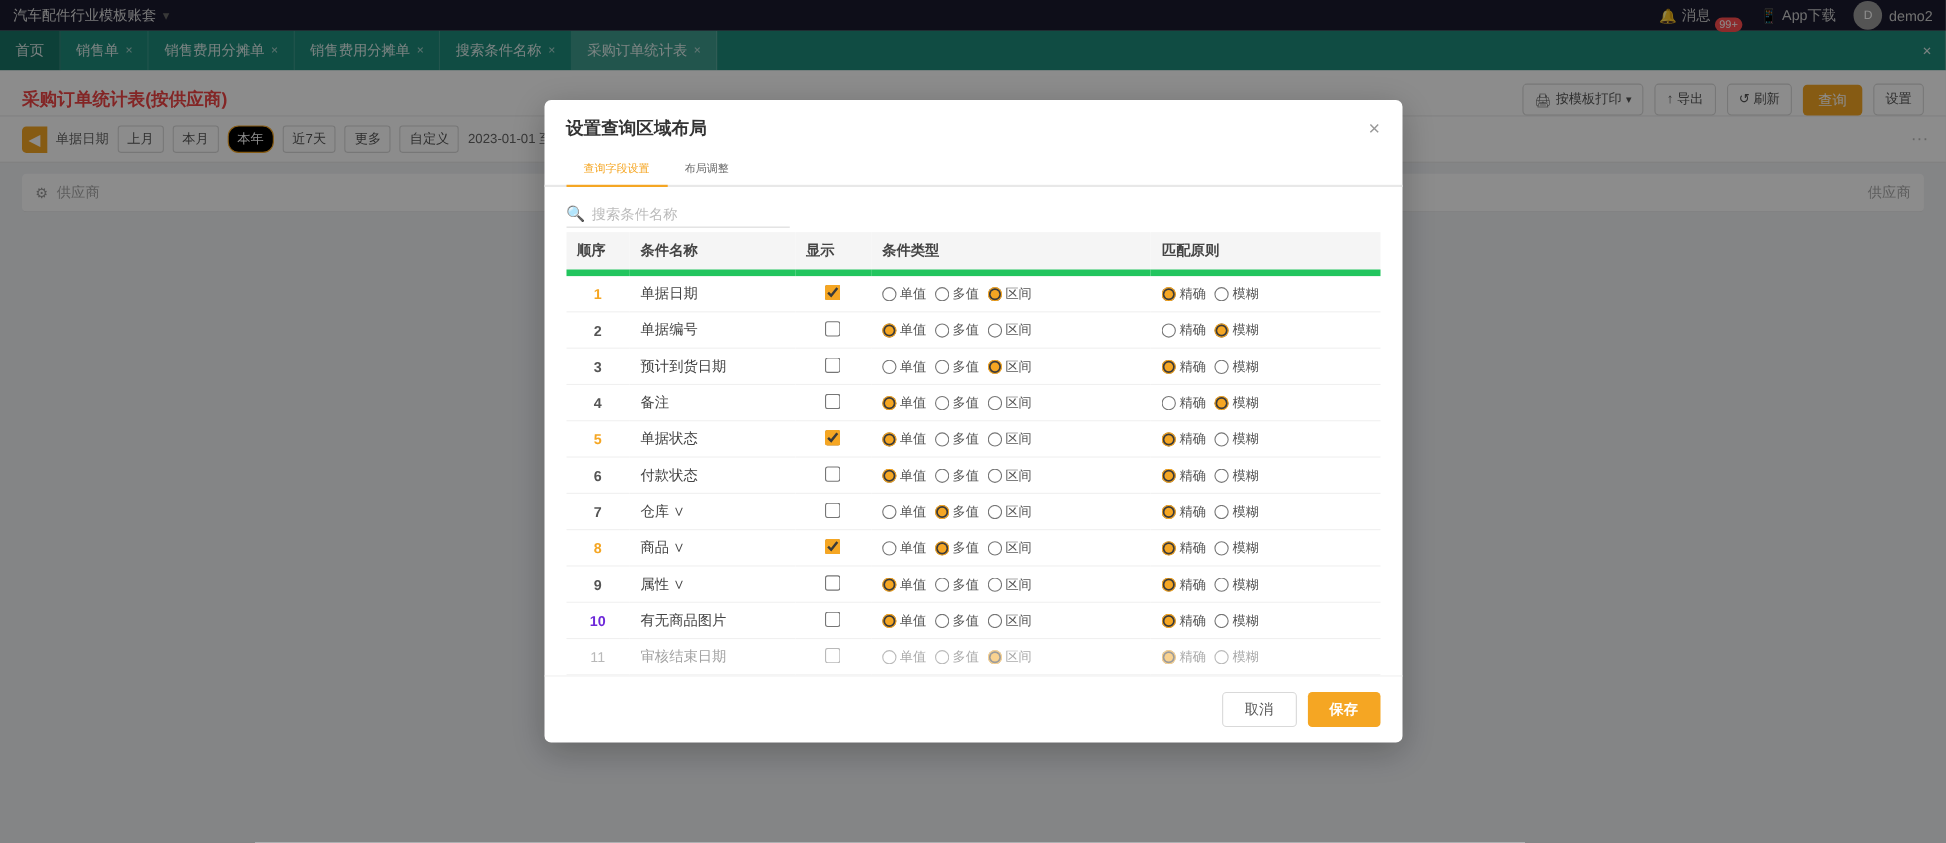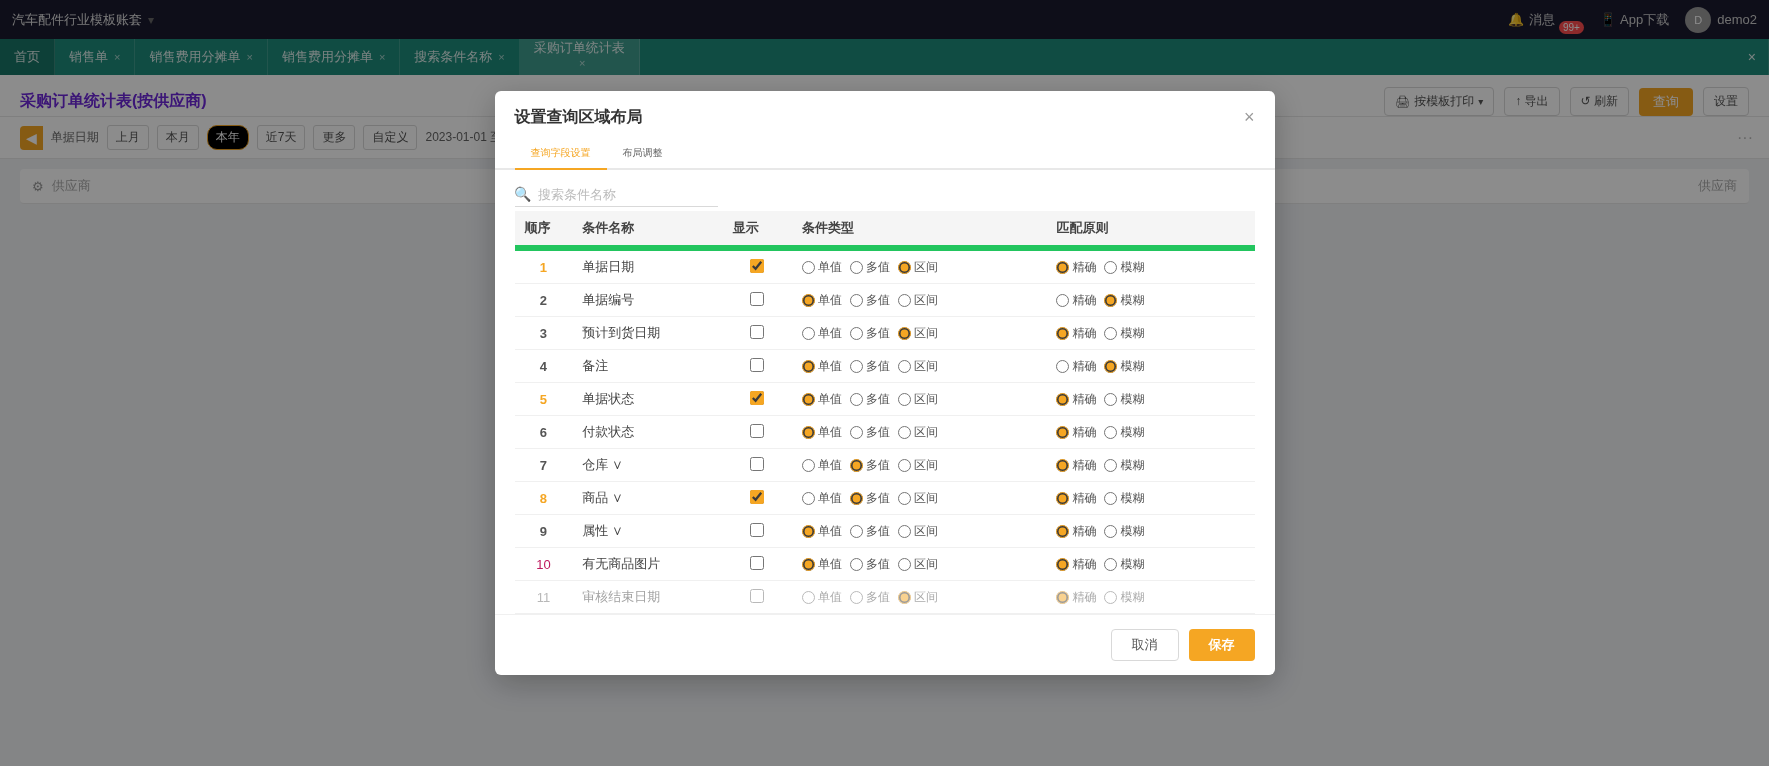--- a/index.html
+++ b/index.html
@@ -1,21 +1,21 @@
 <!DOCTYPE html>
 <html><head>
   <meta charset="utf-8">
   <style>
     * { box-sizing: border-box; margin: 0; padding: 0; }
     body { font-family: "Microsoft YaHei", Arial, sans-serif; font-size: 13px; background: #f0f2f5; }
 
     
     .top-bar {
       background: #1a1a2e;
-      height: 39px;
+      height: 28px;
       display: flex;
       align-items: center;
       justify-content: space-between;
       padding: 0 12px;
       color: #ccc;
     }
     .top-bar-left { font-size: 13px; color: #ddd; display: flex; align-items: center; gap: 6px; }
     .top-bar-right { display: flex; align-items: center; gap: 16px; font-size: 13px; color: #ccc; }
     .notif-badge { background: #ff4d4f; color: #fff; border-radius: 10px; font-size: 10px; padding: 1px 4px; margin-top: 16px; }
     .avatar { width: 26px; height: 26px; border-radius: 50%; background: #999; display: inline-flex; align-items: center; justify-content: center; color: #fff; font-size: 11px; }
@@ -35,33 +35,33 @@
       height: 36px;
       display: flex;
       align-items: center;
       cursor: pointer;
       font-size: 13px;
       white-space: nowrap;
       color: rgba(255,255,255,0.85);
       border-right: 1px solid rgba(255,255,255,0.15);
     }
     .tab-item.home { background: rgba(0,0,0,0.15); }
-    .tab-item.active { background: rgba(255,255,255,0.15); flex-direction: column; }
+    .tab-item.active { background: rgba(255,255,255,0.15); }
     .tab-close { margin-left: 6px; font-size: 11px; opacity: 0.7; }
 
     
     .page-header {
       background: #fff;
       padding: 12px 20px 0 20px;
       border-bottom: 1px solid #e8e8e8;
       display: flex;
       align-items: center;
       justify-content: space-between;
     }
-    .page-title { font-size: 16px; font-weight: bold; color: #6d28d9; }
+    .page-title { font-size: 16px; font-weight: bold; color: #ef4444; }
     .page-actions { display: flex; align-items: center; gap: 10px; }
     .btn-print { background: #fff; border: 1px solid #d9d9d9; border-radius: 4px; padding: 5px 10px; font-size: 12px; cursor: pointer; display: flex; align-items: center; gap: 4px; color: #555; }
     .btn-export { background: #fff; border: 1px solid #d9d9d9; border-radius: 4px; padding: 5px 10px; font-size: 12px; cursor: pointer; color: #555; }
     .btn-refresh { background: #fff; border: 1px solid #d9d9d9; border-radius: 4px; padding: 5px 10px; font-size: 12px; cursor: pointer; color: #555; }
     .btn-query { background: #f5a623; border: none; border-radius: 4px; padding: 5px 14px; font-size: 13px; cursor: pointer; color: #fff; }
     .btn-settings { background: #fff; border: 1px solid #d9d9d9; border-radius: 4px; padding: 5px 10px; font-size: 12px; cursor: pointer; color: #555; }
 
     
     .filter-bar {
       background: #fff;
@@ -450,21 +450,21 @@
                 </div>
               </td>
               <td class="col-match">
                 <div class="radio-group">
                   <label class="radio-item"><input type="radio" name="match-8" value="精确" checked="" style="">精确</label>
                   <label class="radio-item"><input type="radio" name="match-8" value="模糊" style="">模糊</label>
                 </div>
               </td>
             </tr>
             <tr>
-              <td class="col-order"><span style="font-weight: normal; color: #be185d;">10</span></td>
+              <td class="col-order"><span style="font-weight: bold; color: #6d28d9;">10</span></td>
               <td class="col-name">有无商品图片</td>
               <td class="col-show" style="text-align: center;"><input type="checkbox" style=""></td>
               <td class="col-type">
                 <div class="radio-group">
                   <label class="radio-item"><input type="radio" name="type-9" value="单值" checked="" style="">单值</label>
                   <label class="radio-item"><input type="radio" name="type-9" value="多值" style="">多值</label>
                   <label class="radio-item"><input type="radio" name="type-9" value="区间" style="">区间</label>
                 </div>
               </td>
               <td class="col-match">

